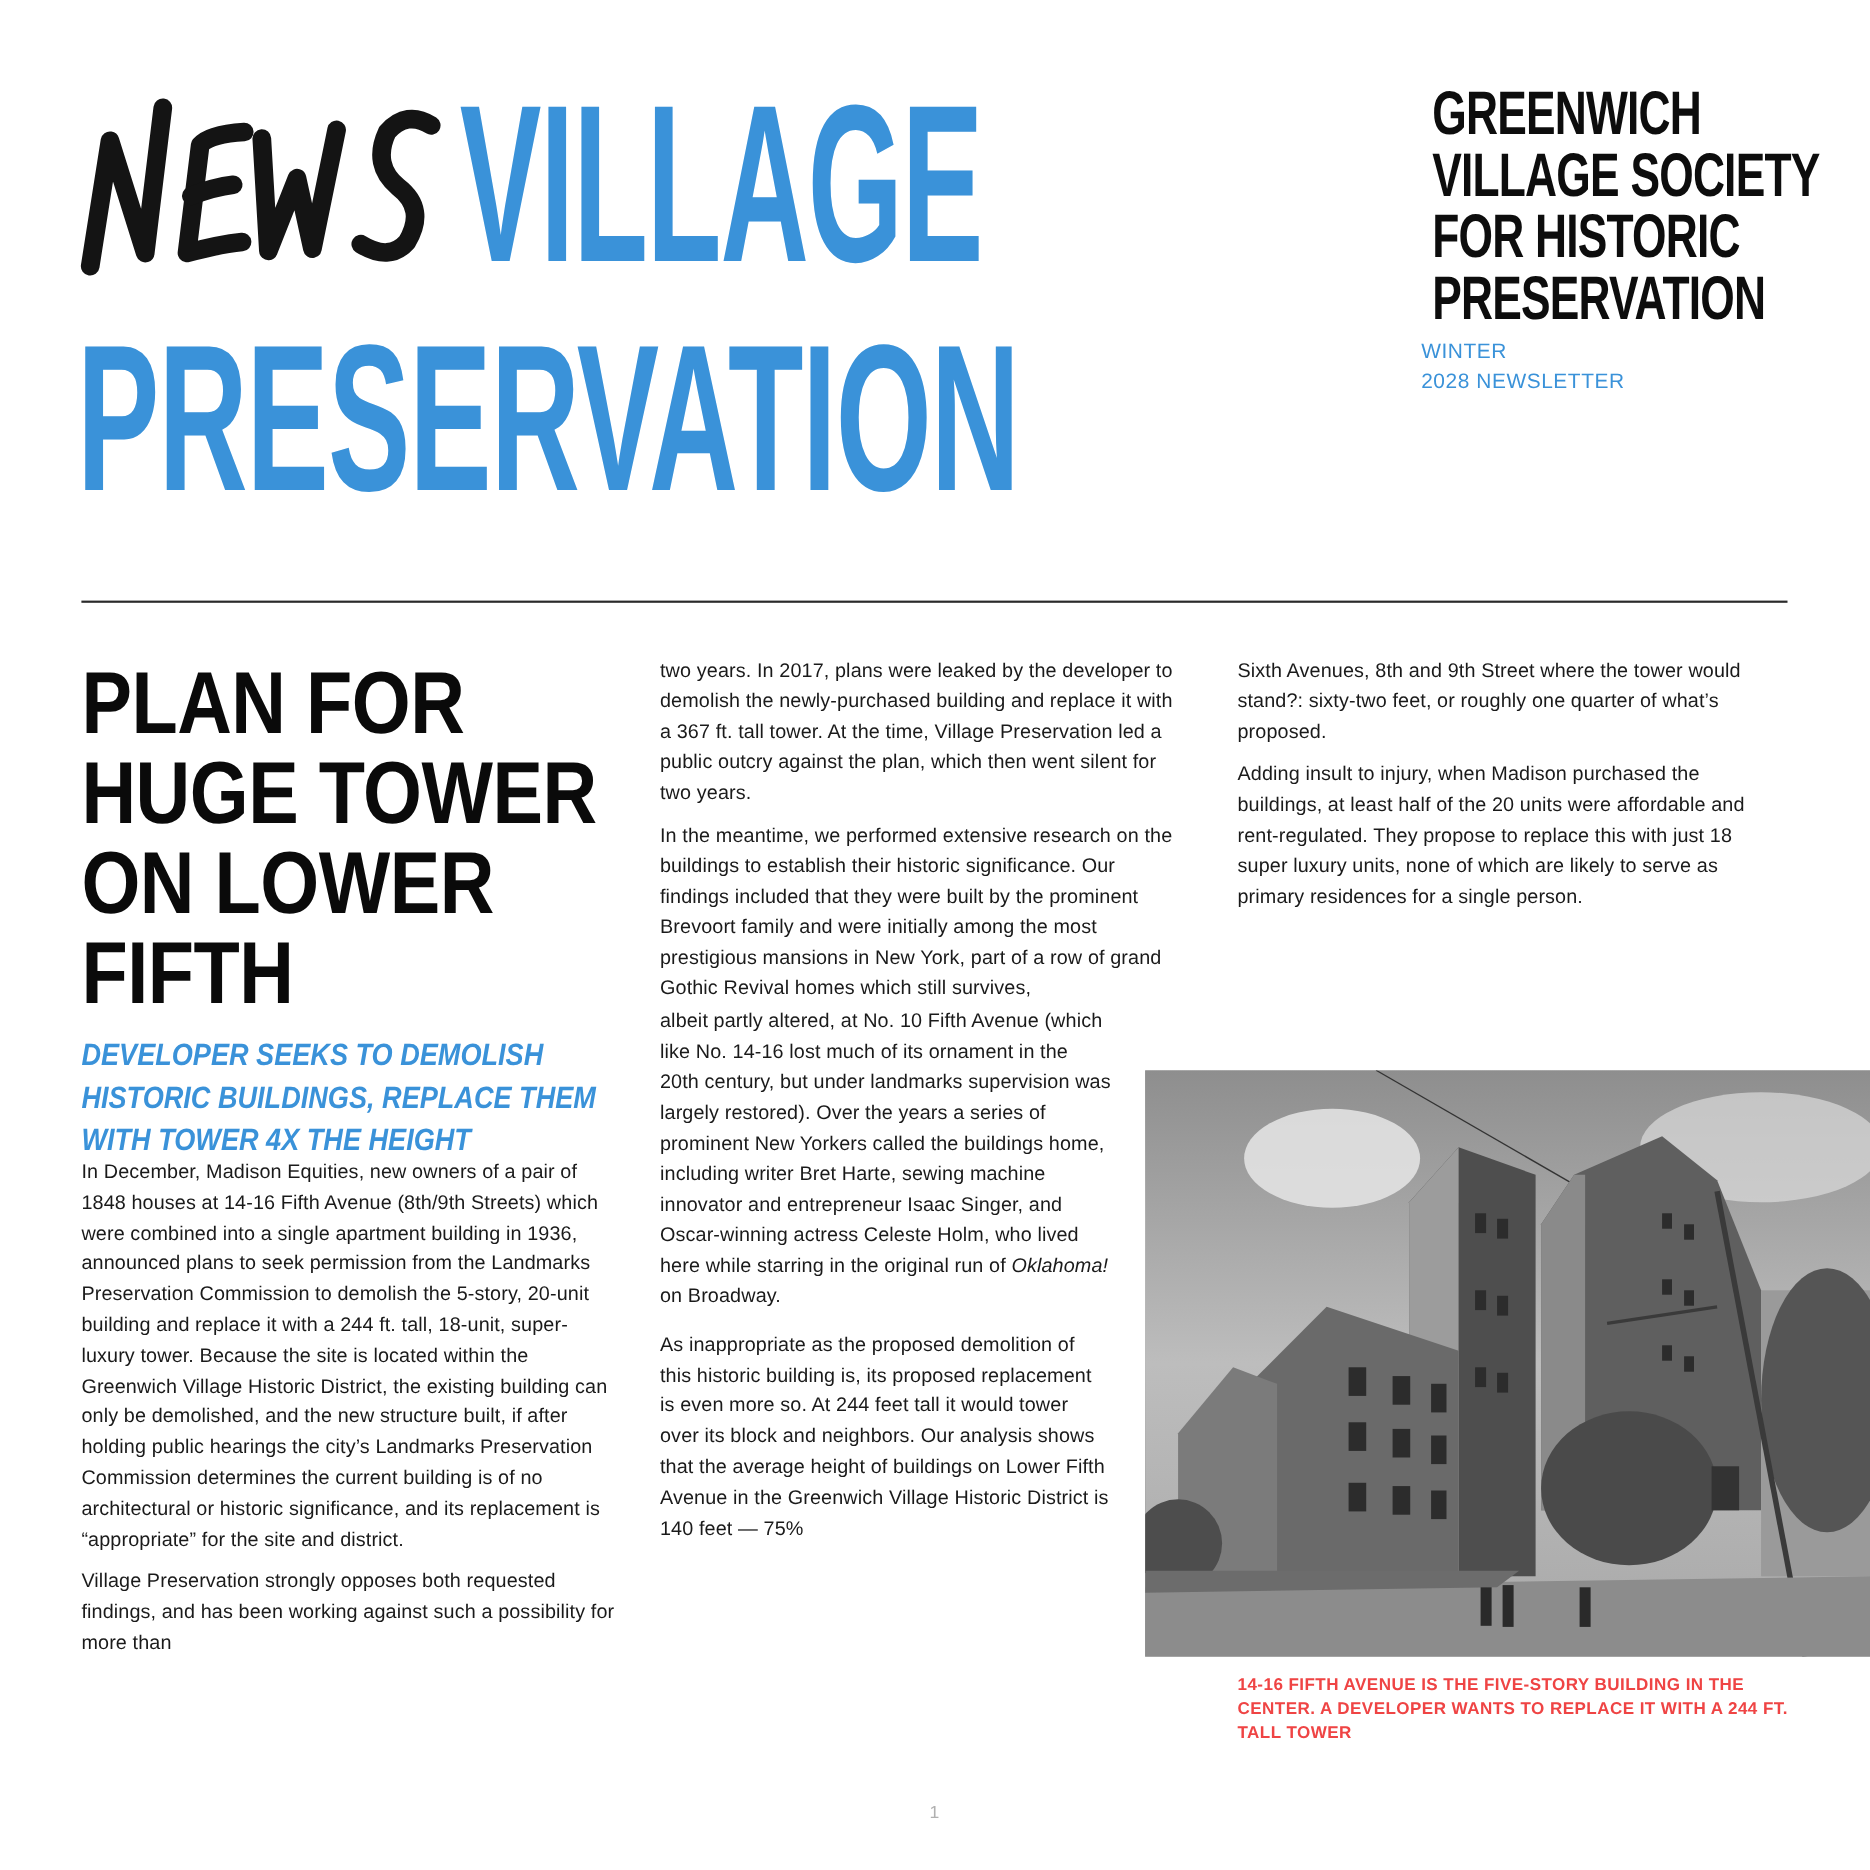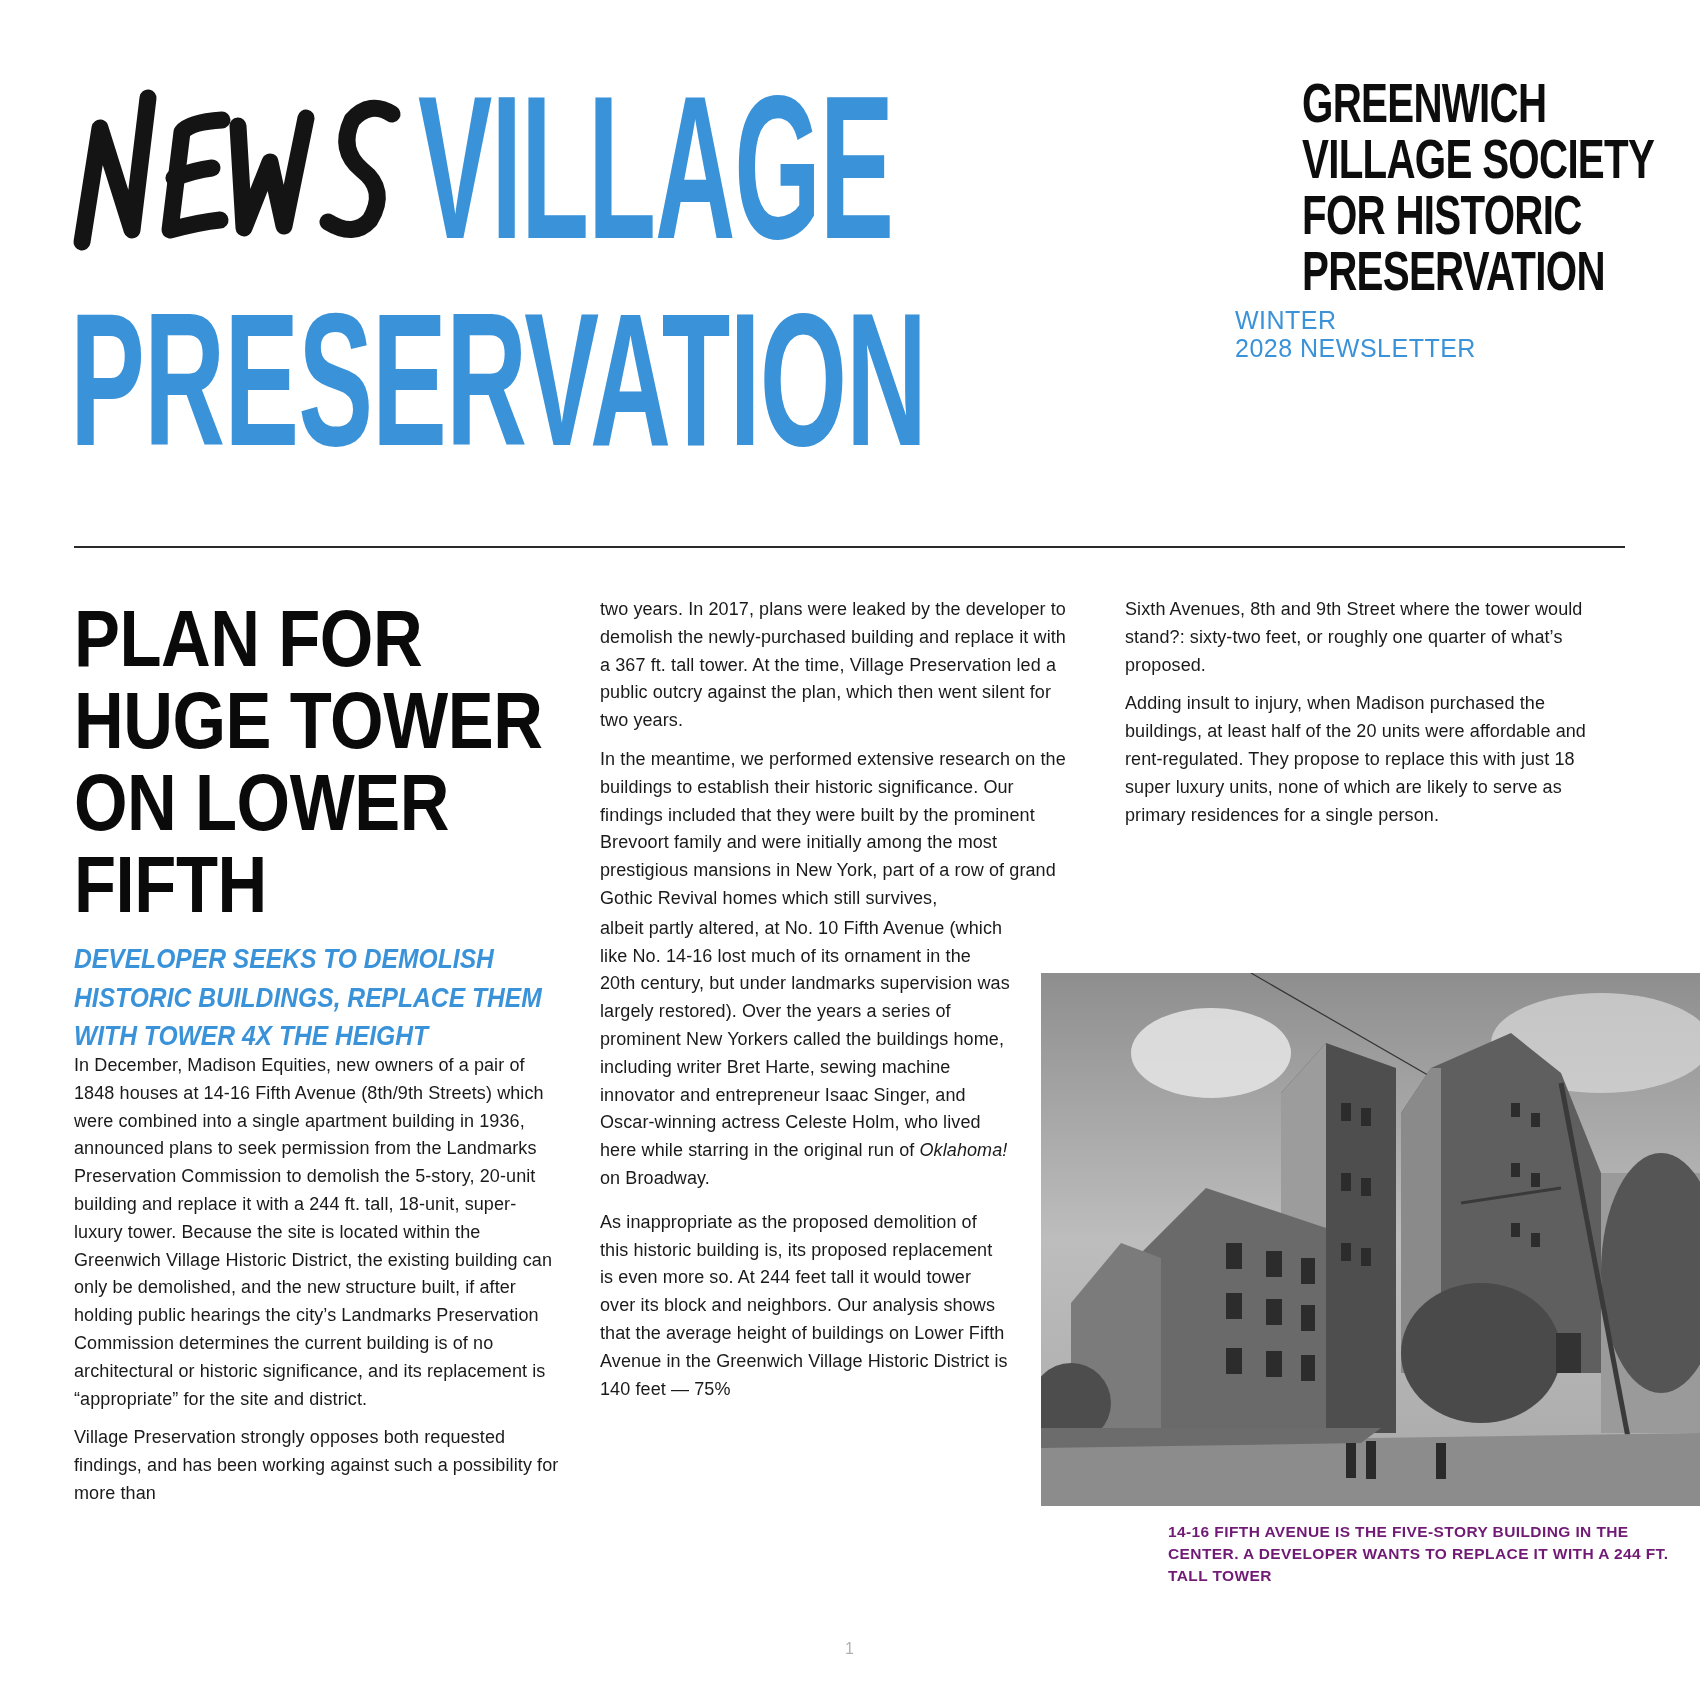--- a/index.html
+++ b/index.html
@@ -28,21 +28,21 @@
     transform: scaleX(0.468) scaleY(0.79);
   }
 
   
   #org-name {
     left: 1302px; top: 75px; font-family: "Liberation Sans", sans-serif; font-weight: 700;
     font-size: 56px; line-height: 56px; color: #0d0d0d; letter-spacing: -1px;
     transform: scaleX(0.72); transform-origin: left top; white-space: nowrap;
   }
   #issue-block {
-    left: 1235px; top: 306px; font-size: 25px; line-height: 28px; color: #3a92d9; letter-spacing: 0.5px;
+    left: 1292px; top: 306px; font-size: 19px; line-height: 28px; color: #3a92d9; letter-spacing: 0.5px;
   }
 
   #rule { left: 74px; top: 546px; width: 1551px; height: 2px; background: #2a2a2a; }
 
   
   #headline {
     left: 74px; top: 598px; font-family: "Liberation Sans", sans-serif; font-weight: 700;
     font-size: 80px; line-height: 82px; color: #0a0a0a; letter-spacing: -0.5px;
     transform: scaleX(0.86); transform-origin: left top; width: 620px;
   }
@@ -62,22 +62,22 @@
   em { font-style: italic; }
 
   
   #photo {
     left: 1041px; top: 973px; width: 659px; height: 533px; overflow: hidden;
     background: linear-gradient(180deg, #9a9a9a 0%, #c8c8c8 25%, #b5b5b5 45%, #8a8a8a 70%, #6d6d6d 100%);
   }
   #photo svg { width: 100%; height: 100%; display: block; }
 
   #caption {
-    left: 1168px; top: 1521px; width: 520px; font-family: "Liberation Sans", sans-serif; font-weight: 700;
-    font-size: 15.5px; line-height: 22px; color: #701a75; letter-spacing: 0.4px; text-transform: uppercase;
+    left: 1125px; top: 1521px; width: 520px; font-family: "Liberation Sans", sans-serif; font-weight: 700;
+    font-size: 15.5px; line-height: 22px; color: #ef4444; letter-spacing: 0.4px; text-transform: uppercase;
   }
 
   #page-number { left: 845px; top: 1640px; font-size: 16px; color: #b0b0b0; }
 </style>
 </head>
 <body>
 
 <div id="masthead-news" class="abs">
   <svg viewBox="0 0 340 200">
     <g fill="none" stroke="#141414" stroke-width="17" stroke-linecap="round" stroke-linejoin="round">

